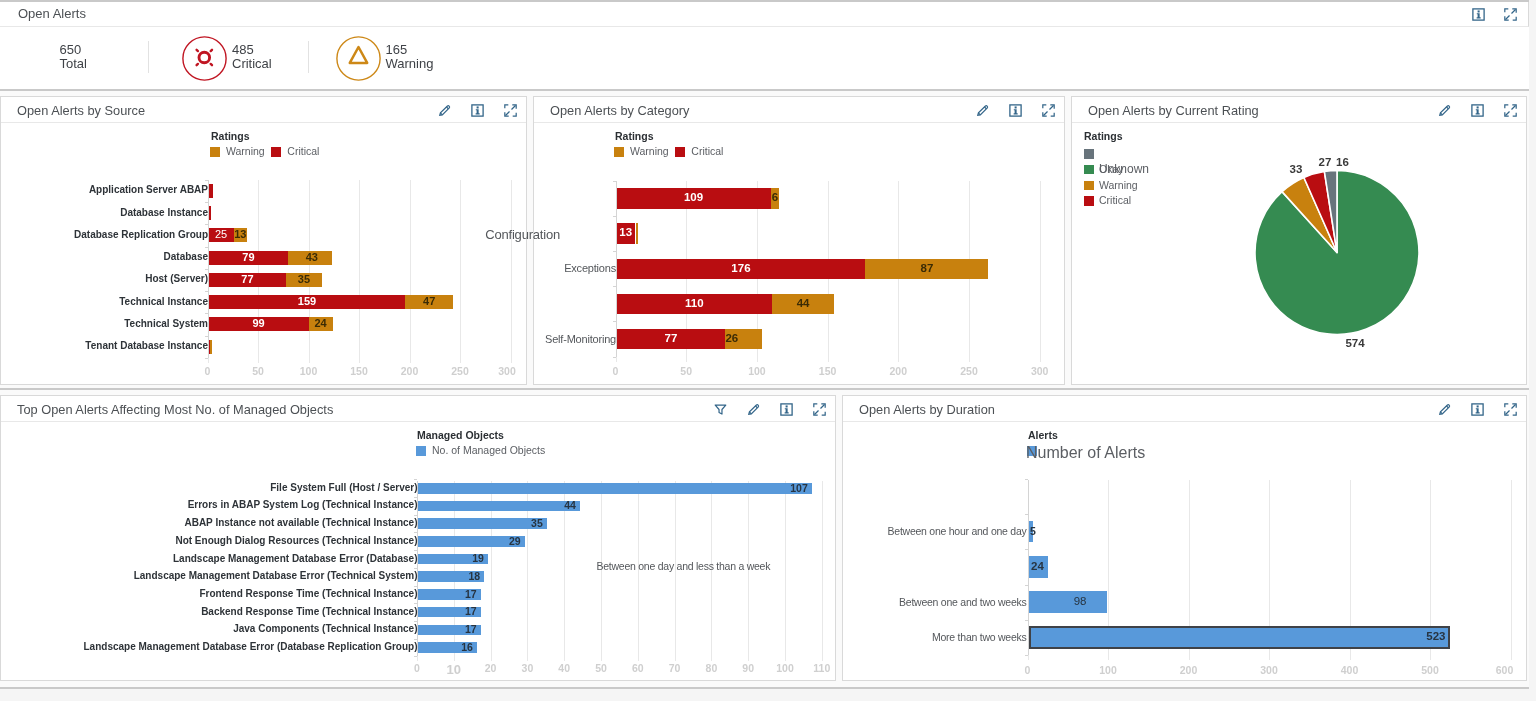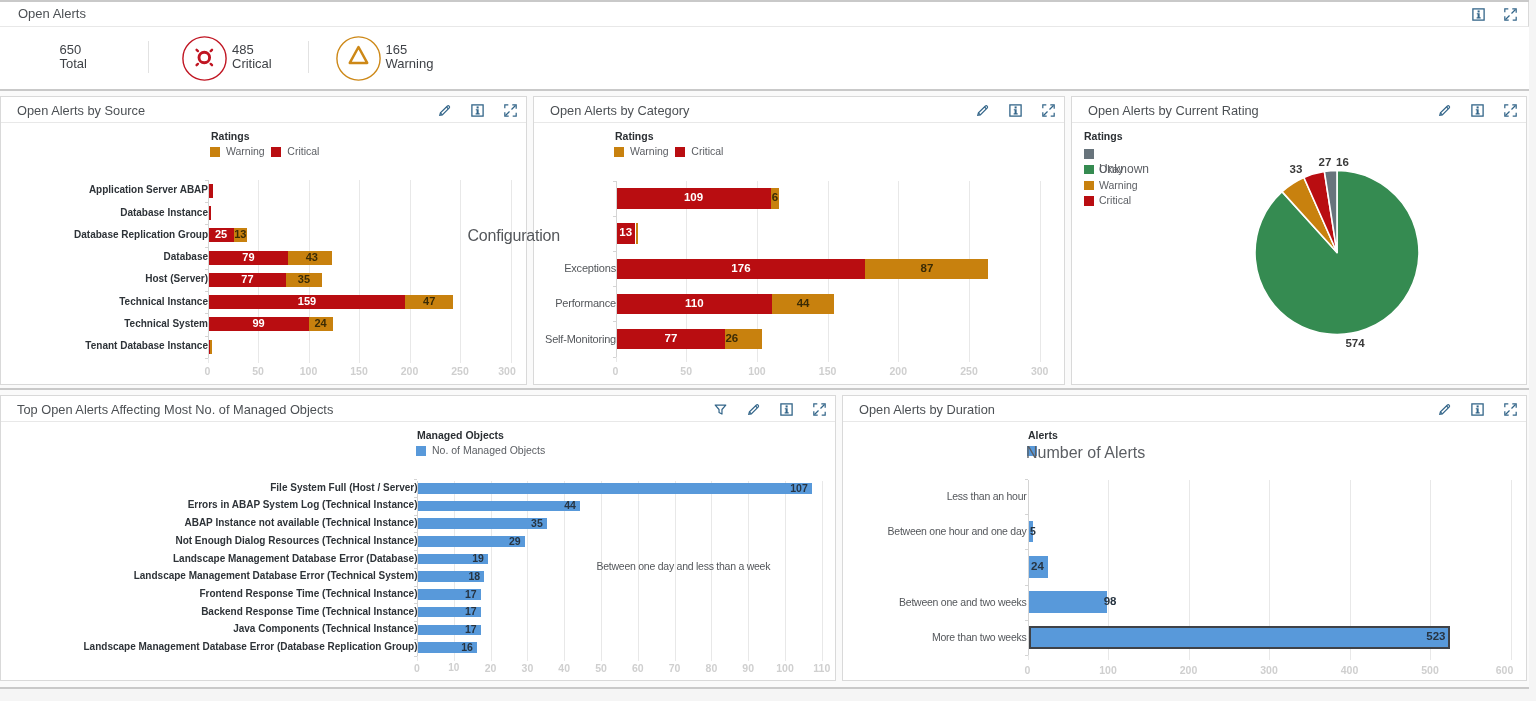--- a/index.html
+++ b/index.html
@@ -92,21 +92,21 @@
     <div style="position:absolute;left:203.5px;top:194.0px;width:3px;height:1px;background:#d4d4d4"></div>
     <div style="position:absolute;left:203.5px;top:216.3px;width:3px;height:1px;background:#d4d4d4"></div>
     <div style="position:absolute;left:203.5px;top:238.5px;width:3px;height:1px;background:#d4d4d4"></div>
     <div style="position:absolute;left:203.5px;top:260.8px;width:3px;height:1px;background:#d4d4d4"></div>
     <div style="position:absolute;left:-223.0px;top:87.4px;width:430px;text-align:right;white-space:nowrap;font-size:10px;font-weight:bold;color:#2e3338">Application Server ABAP</div>
     <div style="position:absolute;left:207.5px;top:86.8px;width:4.5px;height:14.3px;background:#b90d11"></div>
     <div style="position:absolute;left:-223.0px;top:109.7px;width:430px;text-align:right;white-space:nowrap;font-size:10px;font-weight:bold;color:#2e3338">Database Instance</div>
     <div style="position:absolute;left:207.5px;top:109.0px;width:2.5px;height:14.3px;background:#b90d11"></div>
     <div style="position:absolute;left:-223.0px;top:131.9px;width:430px;text-align:right;white-space:nowrap;font-size:10px;font-weight:bold;color:#2e3338">Database Replication Group</div>
     <div style="position:absolute;left:207.5px;top:131.2px;width:25.2px;height:14.3px;background:#b90d11"></div>
-    <div style="position:absolute;left:207.5px;top:131.4px;width:25.2px;text-align:center;font-size:11px;font-weight:bold;color:#fff">25</div>
+    <div style="position:absolute;left:207.5px;top:131.4px;width:25.2px;text-align:center;font-size:11px;font-weight:normal;color:#fff">25</div>
     <div style="position:absolute;left:232.8px;top:131.2px;width:13.1px;height:14.3px;background:#c8810e"></div>
     <div style="position:absolute;left:232.8px;top:131.4px;width:13.1px;text-align:center;font-size:11px;font-weight:bold;color:#3a2b05">13</div>
     <div style="position:absolute;left:-223.0px;top:154.2px;width:430px;text-align:right;white-space:nowrap;font-size:10px;font-weight:bold;color:#2e3338">Database</div>
     <div style="position:absolute;left:207.5px;top:153.5px;width:79.8px;height:14.3px;background:#b90d11"></div>
     <div style="position:absolute;left:207.5px;top:153.7px;width:79.8px;text-align:center;font-size:11px;font-weight:bold;color:#fff">79</div>
     <div style="position:absolute;left:287.3px;top:153.5px;width:43.4px;height:14.3px;background:#c8810e"></div>
     <div style="position:absolute;left:287.3px;top:153.7px;width:47px;text-align:center;font-size:11px;font-weight:bold;color:#3a2b05">43</div>
     <div style="position:absolute;left:-223.0px;top:176.4px;width:430px;text-align:right;white-space:nowrap;font-size:10px;font-weight:bold;color:#2e3338">Host (Server)</div>
     <div style="position:absolute;left:207.5px;top:175.8px;width:77.8px;height:14.3px;background:#b90d11"></div>
     <div style="position:absolute;left:207.5px;top:175.9px;width:77.8px;text-align:center;font-size:11px;font-weight:bold;color:#fff">77</div>
@@ -170,31 +170,30 @@
     <div style="position:absolute;left:78.5px;top:84.0px;width:3px;height:1px;background:#d4d4d4"></div>
     <div style="position:absolute;left:78.5px;top:119.2px;width:3px;height:1px;background:#d4d4d4"></div>
     <div style="position:absolute;left:78.5px;top:154.2px;width:3px;height:1px;background:#d4d4d4"></div>
     <div style="position:absolute;left:78.5px;top:189.4px;width:3px;height:1px;background:#d4d4d4"></div>
     <div style="position:absolute;left:78.5px;top:224.4px;width:3px;height:1px;background:#d4d4d4"></div>
     <div style="position:absolute;left:78.5px;top:259.6px;width:3px;height:1px;background:#d4d4d4"></div>
     <div style="position:absolute;left:82.5px;top:91.3px;width:154.1px;height:20.6px;background:#b90d11"></div>
     <div style="position:absolute;left:82.5px;top:94.3px;width:154.1px;text-align:center;font-size:11.5px;font-weight:bold;color:#fff">109</div>
     <div style="position:absolute;left:236.6px;top:91.3px;width:8.5px;height:20.6px;background:#c8810e"></div>
     <div style="position:absolute;left:236.6px;top:94.3px;width:8.5px;text-align:center;font-size:11.5px;font-weight:bold;color:#3a2b05">6</div>
-    <div style="position:absolute;left:-348.0px;top:130.2px;width:374px;text-align:right;white-space:nowrap;font-size:16px;letter-spacing:-0.2px;color:#54575b">Configuration</div>
+    <div style="position:absolute;left:-348.0px;top:130.2px;width:374px;text-align:right;white-space:nowrap;font-size:13px;letter-spacing:-0.2px;color:#54575b">Configuration</div>
     <div style="position:absolute;left:82.5px;top:126.4px;width:18.4px;height:20.6px;background:#b90d11"></div>
     <div style="position:absolute;left:82.5px;top:129.4px;width:18.4px;text-align:center;font-size:11.5px;font-weight:bold;color:#fff">13</div>
     <div style="position:absolute;left:100.9px;top:126.4px;width:1.4px;height:20.6px;background:#fff"></div>
     <div style="position:absolute;left:102.3px;top:126.4px;width:1.8px;height:20.6px;background:#c8810e"></div>
     <div style="position:absolute;left:-348.0px;top:165.3px;width:430px;text-align:right;white-space:nowrap;font-size:11px;letter-spacing:-0.2px;color:#54575b">Exceptions</div>
     <div style="position:absolute;left:82.5px;top:161.5px;width:248.9px;height:20.6px;background:#b90d11"></div>
     <div style="position:absolute;left:82.5px;top:164.6px;width:248.9px;text-align:center;font-size:11.5px;font-weight:bold;color:#fff">176</div>
     <div style="position:absolute;left:331.4px;top:161.5px;width:123.0px;height:20.6px;background:#c8810e"></div>
     <div style="position:absolute;left:331.4px;top:164.6px;width:123.0px;text-align:center;font-size:11.5px;font-weight:bold;color:#3a2b05">87</div>
-    <div style="position:absolute;left:-348.0px;top:200.4px;width:430px;text-align:right;white-space:nowrap;font-size:11px;letter-spacing:-0.2px;color:#54575b">Performance</div>
     <div style="position:absolute;left:82.5px;top:196.6px;width:155.5px;height:20.6px;background:#b90d11"></div>
     <div style="position:absolute;left:82.5px;top:199.7px;width:155.5px;text-align:center;font-size:11.5px;font-weight:bold;color:#fff">110</div>
     <div style="position:absolute;left:238.0px;top:196.6px;width:62.2px;height:20.6px;background:#c8810e"></div>
     <div style="position:absolute;left:238.0px;top:199.7px;width:62.2px;text-align:center;font-size:11.5px;font-weight:bold;color:#3a2b05">44</div>
     <div style="position:absolute;left:-348.0px;top:235.5px;width:430px;text-align:right;white-space:nowrap;font-size:11px;letter-spacing:-0.2px;color:#54575b">Self-Monitoring</div>
     <div style="position:absolute;left:82.5px;top:231.7px;width:108.9px;height:20.6px;background:#b90d11"></div>
     <div style="position:absolute;left:82.5px;top:234.8px;width:108.9px;text-align:center;font-size:11.5px;font-weight:bold;color:#fff">77</div>
     <div style="position:absolute;left:191.4px;top:231.7px;width:36.8px;height:20.6px;background:#c8810e"></div>
     <div style="position:absolute;left:191.4px;top:234.8px;width:36.8px;text-align:left;font-size:11.5px;font-weight:bold;color:#3a2b05">26</div>
   </div>
@@ -262,21 +261,21 @@
 <path d="M14.2 1.8 L9.2 6.8"></path>
 <path d="M1 10.2 V15 H5.8"></path>
 <path d="M1.8 14.2 L6.8 9.2"></path>
 </svg>
     <div style="position:absolute;left:416px;top:33px;font-size:10.5px;font-weight:bold;color:#2b2f33">Managed Objects</div>
     <div style="position:absolute;left:415px;top:50px;width:9.5px;height:9.5px;background:#5899da"></div>
     <div style="position:absolute;left:431px;top:48px;font-size:10.5px;color:#5b5e63">No. of Managed Objects</div>
     <div style="position:absolute;left:416.0px;top:85px;width:1px;height:180.4px;background:#e8e8e8"></div>
     <div style="position:absolute;left:396.0px;top:266px;width:40px;text-align:center;font-size:10.5px;font-weight:bold;color:#cfcfcf">0</div>
     <div style="position:absolute;left:452.8px;top:85px;width:1px;height:180.4px;background:#e8e8e8"></div>
-    <div style="position:absolute;left:432.8px;top:266px;width:40px;text-align:center;font-size:10px;font-weight:bold;color:#cfcfcf">10</div>
+    <div style="position:absolute;left:432.8px;top:266px;width:40px;text-align:center;font-size:13px;font-weight:bold;color:#cfcfcf">10</div>
     <div style="position:absolute;left:489.6px;top:85px;width:1px;height:180.4px;background:#e8e8e8"></div>
     <div style="position:absolute;left:469.6px;top:266px;width:40px;text-align:center;font-size:10.5px;font-weight:bold;color:#cfcfcf">20</div>
     <div style="position:absolute;left:526.4px;top:85px;width:1px;height:180.4px;background:#e8e8e8"></div>
     <div style="position:absolute;left:506.4px;top:266px;width:40px;text-align:center;font-size:10.5px;font-weight:bold;color:#cfcfcf">30</div>
     <div style="position:absolute;left:563.2px;top:85px;width:1px;height:180.4px;background:#e8e8e8"></div>
     <div style="position:absolute;left:543.2px;top:266px;width:40px;text-align:center;font-size:10.5px;font-weight:bold;color:#cfcfcf">40</div>
     <div style="position:absolute;left:600.0px;top:85px;width:1px;height:180.4px;background:#e8e8e8"></div>
     <div style="position:absolute;left:580.0px;top:266px;width:40px;text-align:center;font-size:10.5px;font-weight:bold;color:#cfcfcf">50</div>
     <div style="position:absolute;left:636.8px;top:85px;width:1px;height:180.4px;background:#e8e8e8"></div>
     <div style="position:absolute;left:616.8px;top:266px;width:40px;text-align:center;font-size:10.5px;font-weight:bold;color:#cfcfcf">60</div>
@@ -371,25 +370,24 @@
     <div style="position:absolute;left:567.0px;top:268px;width:40px;text-align:center;font-size:10.5px;font-weight:bold;color:#cfcfcf">500</div>
     <div style="position:absolute;left:667.5px;top:84px;width:1px;height:180.1px;background:#e8e8e8"></div>
     <div style="position:absolute;left:641.5px;top:268px;width:40px;text-align:center;font-size:10.5px;font-weight:bold;color:#cfcfcf">600</div>
     <div style="position:absolute;left:184.5px;top:84px;width:1px;height:175.1px;background:#d4d4d4"></div>
     <div style="position:absolute;left:181.5px;top:82.7px;width:3px;height:1px;background:#d4d4d4"></div>
     <div style="position:absolute;left:181.5px;top:118.0px;width:3px;height:1px;background:#d4d4d4"></div>
     <div style="position:absolute;left:181.5px;top:153.2px;width:3px;height:1px;background:#d4d4d4"></div>
     <div style="position:absolute;left:181.5px;top:188.6px;width:3px;height:1px;background:#d4d4d4"></div>
     <div style="position:absolute;left:181.5px;top:223.8px;width:3px;height:1px;background:#d4d4d4"></div>
     <div style="position:absolute;left:181.5px;top:259.1px;width:3px;height:1px;background:#d4d4d4"></div>
-    <div style="position:absolute;left:-246.5px;top:93.8px;width:430px;text-align:right;white-space:nowrap;font-size:10.5px;letter-spacing:-0.25px;color:#54575b">Less than an hour</div>
     <div style="position:absolute;left:-246.5px;top:129.1px;width:430px;text-align:right;white-space:nowrap;font-size:10.5px;letter-spacing:-0.25px;color:#54575b">Between one hour and one day</div>
     <div style="position:absolute;left:185.5px;top:124.8px;width:4.0px;height:21.5px;background:#5899da"></div>
     <div style="position:absolute;left:-246.5px;top:164.4px;width:430px;white-space:nowrap;font-size:10.5px;letter-spacing:-0.25px;color:#54575b">Between one day and less than a week</div>
     <div style="position:absolute;left:185.5px;top:160.1px;width:19.3px;height:21.5px;background:#5899da"></div>
     <div style="position:absolute;left:185.5px;top:163.6px;width:15.3px;text-align:right;font-size:11.5px;font-weight:600;color:#273441">24</div>
     <div style="position:absolute;left:-246.5px;top:199.7px;width:430px;text-align:right;white-space:nowrap;font-size:10.5px;letter-spacing:-0.25px;color:#54575b">Between one and two weeks</div>
     <div style="position:absolute;left:185.5px;top:195.4px;width:78.9px;height:21.5px;background:#5899da"></div>
-    <div style="position:absolute;left:185.5px;top:198.9px;width:88px;text-align:right;font-size:11.5px;font-weight:700;color:#273441">98</div>
+    <div style="position:absolute;left:185.5px;top:198.9px;width:58px;text-align:right;font-size:11.5px;font-weight:400;color:#273441">98</div>
     <div style="position:absolute;left:-246.5px;top:235.0px;width:430px;text-align:right;white-space:nowrap;font-size:10.5px;letter-spacing:-0.25px;color:#54575b">More than two weeks</div>
     <div style="position:absolute;left:185.5px;top:229.6px;width:421.0px;height:23.9px;background:#5899da;border:2px solid #3f4247;box-sizing:border-box"></div>
     <div style="position:absolute;left:185.5px;top:234.2px;width:417.0px;text-align:right;font-size:11.5px;font-weight:600;color:#273441">523</div>
     <div style="position:absolute;left:187px;top:129px;font-size:10.5px;font-weight:600;color:#273441">5</div>
   </div>
 </body></html>

